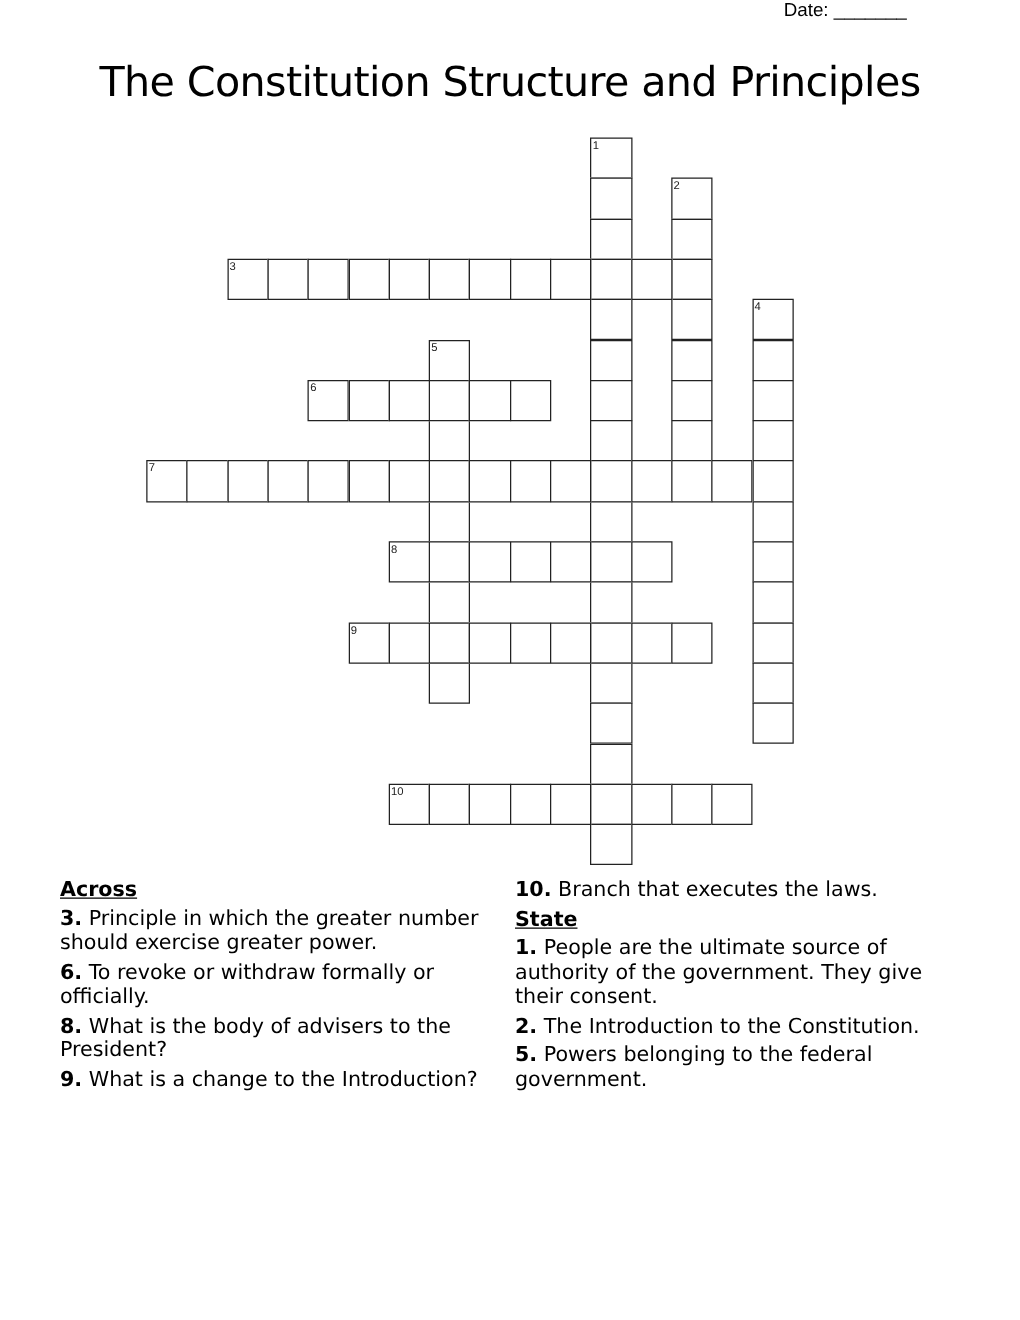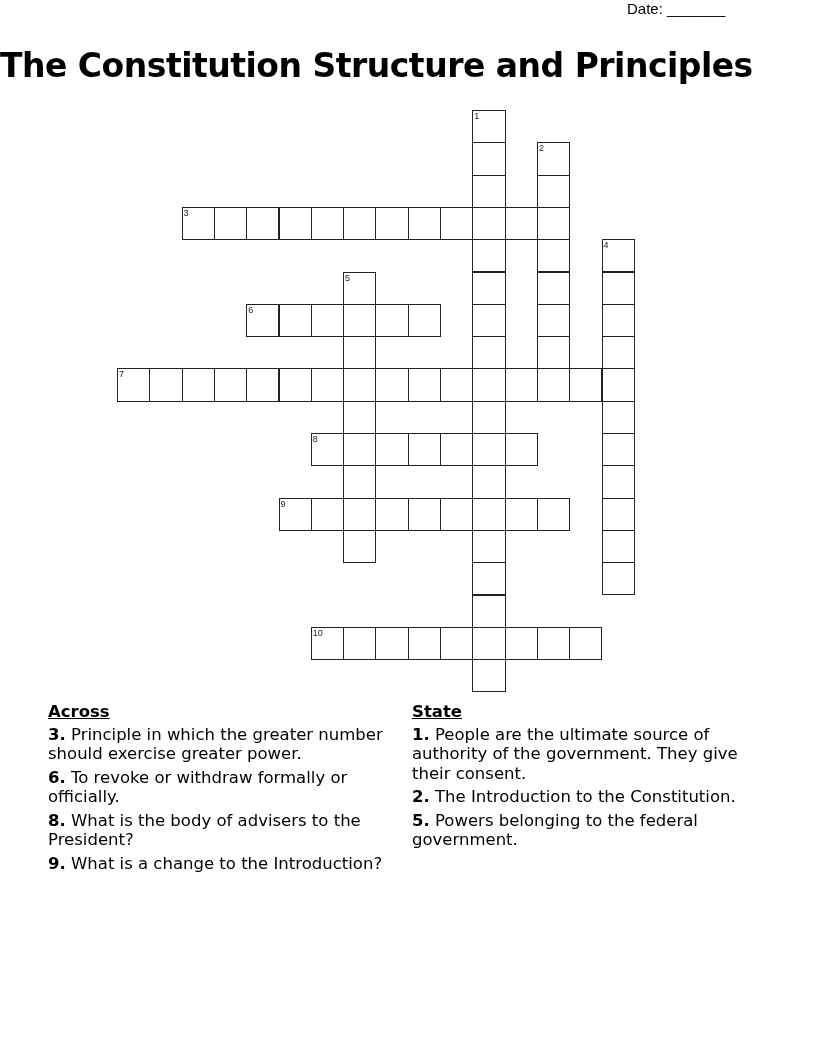--- a/index.html
+++ b/index.html
@@ -4,24 +4,23 @@
 <style>
   html, body { margin: 0; padding: 0; background: #ffffff; }
   body { width: 816px; height: 1056px; position: relative; overflow: hidden; color: #000; }
   .header-line {
     position: absolute; top: 0; left: 48px; width: 700px; height: 20px;
     font-family: "Liberation Sans", sans-serif; font-size: 15px; line-height: 18px;
   }
   .name-field { position: absolute; left: 0; top: 0; white-space: nowrap; }
   .date-field { position: absolute; left: 579px; top: 0; white-space: nowrap; }
   .title {
-    position: absolute; top: 44px; left: 0; width: 816px; 
+    position: absolute; top: 44px; left: 0; width: 816px; text-align: center;
     font-family: "DejaVu Sans", sans-serif; font-size: 33px; line-height: 44px;
     letter-spacing: -0.5px;
-    font-weight: bold;
   }
   .grid { position: absolute; left: 0; top: 0; width: 816px; height: 700px; }
   .cell {
     position: absolute; box-sizing: border-box; width: 33.3px; height: 33.3px;
     border: 1.6px solid #222; background: #fff;
   }
   .cell-num {
     position: absolute; left: 1px; top: 0px;
     font-family: "Liberation Sans", sans-serif; font-size: 9px; line-height: 10px; color: #222;
   }
@@ -162,17 +161,18 @@
 
 <div class="clues clues-left">
   <span class="clue-heading">Across</span>
   <span class="clue"><b>3.</b><span> Principle in which the greater number should exercise greater power.</span></span>
   <span class="clue"><b>6.</b><span> To revoke or withdraw formally or officially.</span></span>
   <span class="clue"><b>8.</b><span> What is the body of advisers to the President?</span></span>
   <span class="clue"><b>9.</b><span> What is a change to the Introduction?</span></span>
 </div>
 
 <div class="clues clues-right">
+  <span class="clue"><b>10.</b><span> Branch that executes the laws.</span></span>
   <span class="clue-heading">State</span>
   <span class="clue"><b>1.</b><span> People are the ultimate source of authority of the government. They give their consent.</span></span>
   <span class="clue"><b>2.</b><span> The Introduction to the Constitution.</span></span>
   <span class="clue"><b>5.</b><span> Powers belonging to the federal government.</span></span>
 </div>
 
 </body></html>

